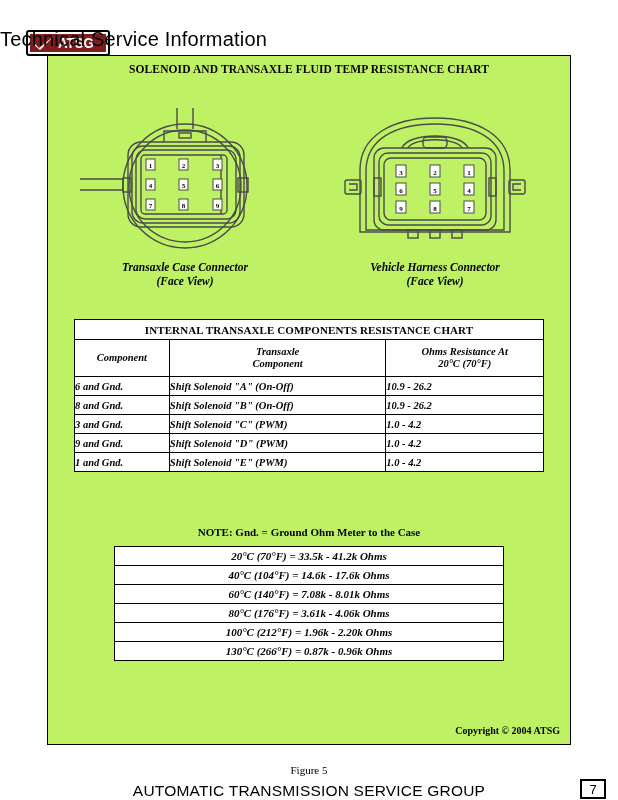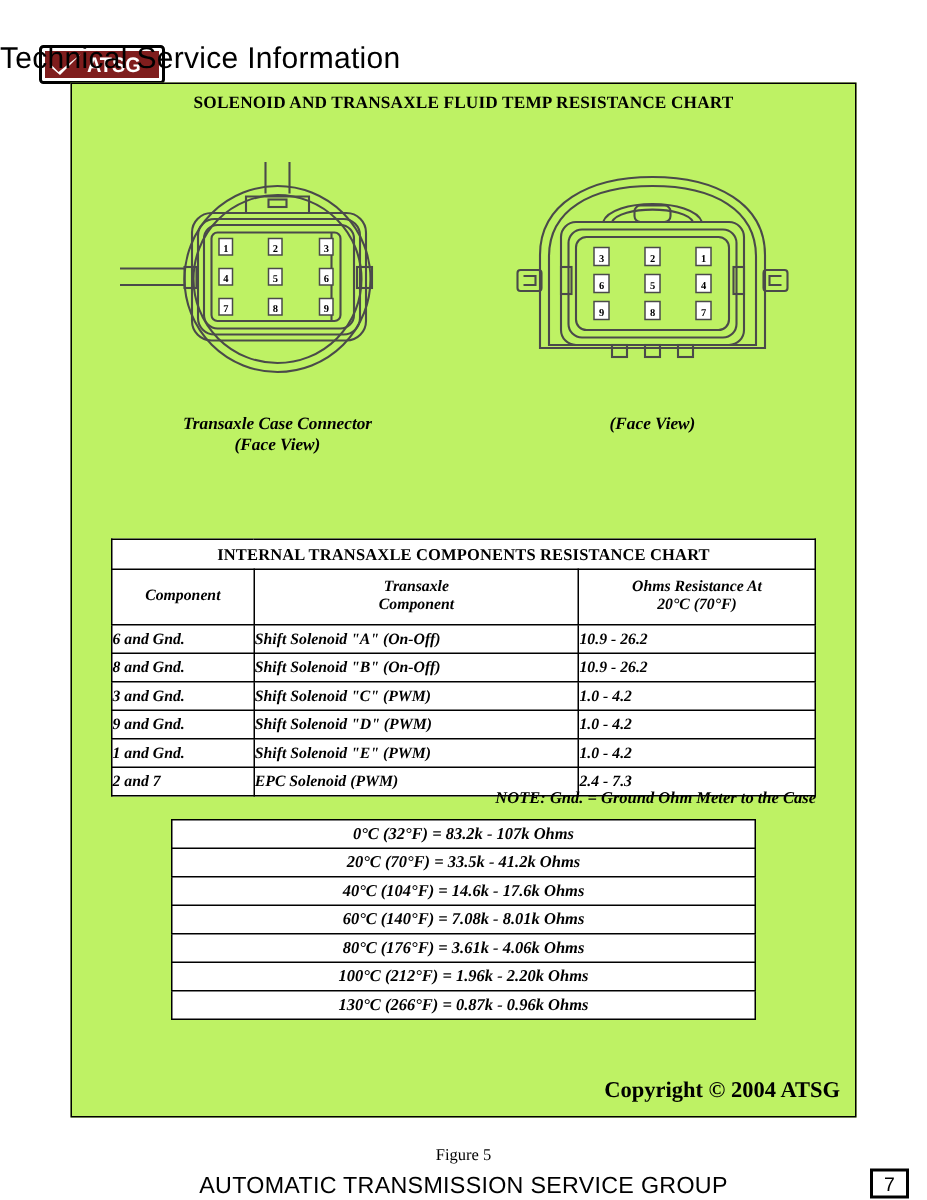--- a/index.html
+++ b/index.html
@@ -97,21 +97,21 @@
     width: 250px;
     text-align: center;
   }
   #connector-case  { left: 12px; }
   #connector-harness { left: 262px; }
   .connector-caption {
     font-style: italic;
     font-weight: bold;
     font-size: 11.5px;
     line-height: 14px;
-    margin-top: 16px;
+    margin-top: 0;
   }
   .connector-svg { display: block; margin: 0 auto; }
   .pin-num {
     font-family: "Liberation Serif", serif;
     font-size: 7px;
     font-weight: bold;
   }
 
   
   table.doc-table {
@@ -121,21 +121,20 @@
   table.doc-table td, table.doc-table th {
     border: 1.2px solid #000;
     padding: 0;
   }
 
   
   #components-chart {
     position: absolute;
     left: 26px; top: 263px;
     width: 470px;
-    margin-top: 40px;
   }
   #components-chart table { width: 100%; }
   #components-chart .chart-heading {
     text-align: center;
     font-weight: bold;
     font-size: 11px;
     height: 19px;
     letter-spacing: 0.1px;
   }
   #components-chart .col-head {
@@ -154,22 +153,21 @@
     height: 18px;
   }
   #components-chart col.c1 { width: 95px; }
   #components-chart col.c2 { width: 217px; }
   #components-chart col.c3 { width: 158px; }
 
   #components-note {
     position: absolute;
     left: 26px; top: 470px;
     width: 470px;
-    text-align: right;
-    font-style: italic;
+    text-align: center;
     font-weight: bold;
     font-size: 11px;
   }
 
   
   #temp-chart {
     position: absolute;
     left: 66px; top: 490px;
     width: 390px;
   }
@@ -187,21 +185,21 @@
     font-weight: bold;
     font-size: 11px;
     height: 18px;
   }
 
   
   #copyright {
     position: absolute;
     right: 10px; bottom: 8px;
     font-weight: bold;
-    font-size: 15px;
+    font-size: 10px;
     margin-top: 44px;
   }
 
   
   #figure-caption {
     position: absolute;
     left: 0; top: 764px; width: 618px;
     text-align: center;
     font-size: 11px;
   }
@@ -348,20 +346,21 @@
           <text x="139" y="66.5">1</text>
           <text x="71" y="84.5">6</text>
           <text x="105" y="84.5">5</text>
           <text x="139" y="84.5">4</text>
           <text x="71" y="102.5">9</text>
           <text x="105" y="102.5">8</text>
           <text x="139" y="102.5">7</text>
         </g>
       </svg>
       <div class="connector-caption">
+        <div>Vehicle Harness Connector</div>
         <div>(Face View)</div>
       </div>
     </div>
   </div>
 
   <div id="components-chart">
     <table class="doc-table">
       <colgroup>
         <col class="c1">
           <col class="c2">
@@ -403,38 +402,30 @@
         <tr>
           <td class="cell">9 and Gnd.</td>
           <td class="cell">Shift Solenoid "D"  (PWM)</td>
           <td class="cell">1.0 - 4.2</td>
         </tr>
         <tr>
           <td class="cell">1 and Gnd.</td>
           <td class="cell">Shift Solenoid "E"  (PWM)</td>
           <td class="cell">1.0 - 4.2</td>
         </tr>
-        <tr>
-          <td class="cell">2 and 7</td>
-          <td class="cell">EPC Solenoid  (PWM)</td>
-          <td class="cell">2.4 - 7.3</td>
-        </tr>
       </tbody>
     </table>
   </div>
 
   <div id="components-note">NOTE:  Gnd. = Ground Ohm Meter to the Case</div>
 
   <div id="temp-chart">
     <table class="doc-table">
       <tbody>
         <tr>
-          <td class="cell">0°C  (32°F) = 83.2k - 107k Ohms</td>
-        </tr>
-        <tr>
           <td class="cell">20°C  (70°F) = 33.5k - 41.2k Ohms</td>
         </tr>
         <tr>
           <td class="cell">40°C  (104°F) = 14.6k - 17.6k Ohms</td>
         </tr>
         <tr>
           <td class="cell">60°C  (140°F) = 7.08k - 8.01k Ohms</td>
         </tr>
         <tr>
           <td class="cell">80°C  (176°F) = 3.61k - 4.06k Ohms</td>

